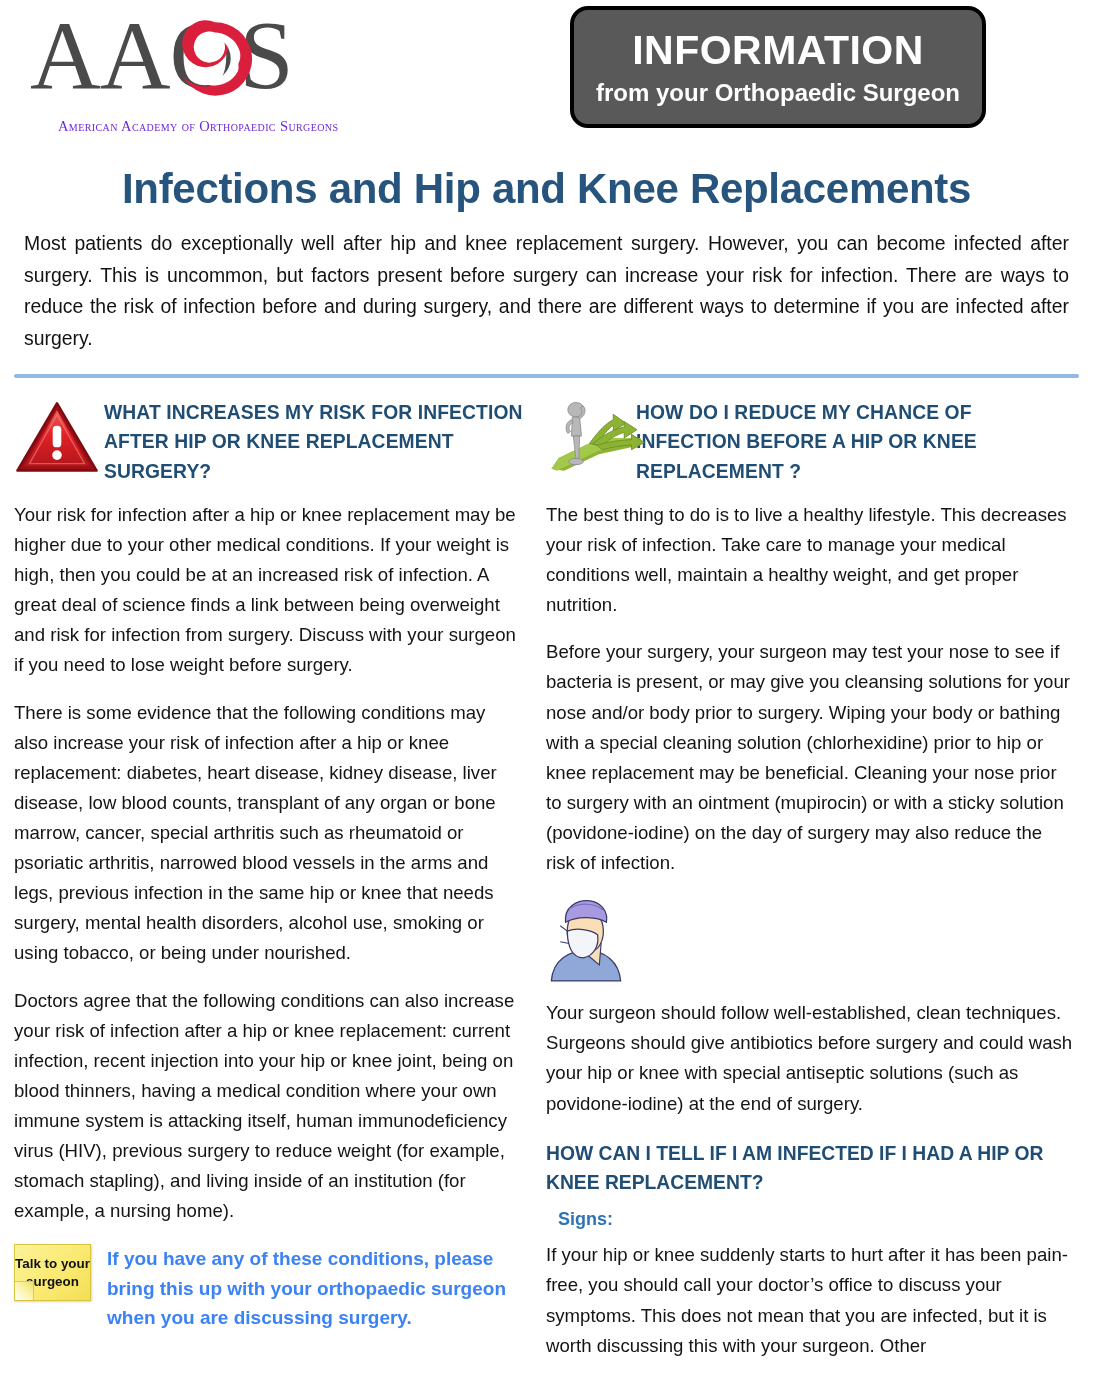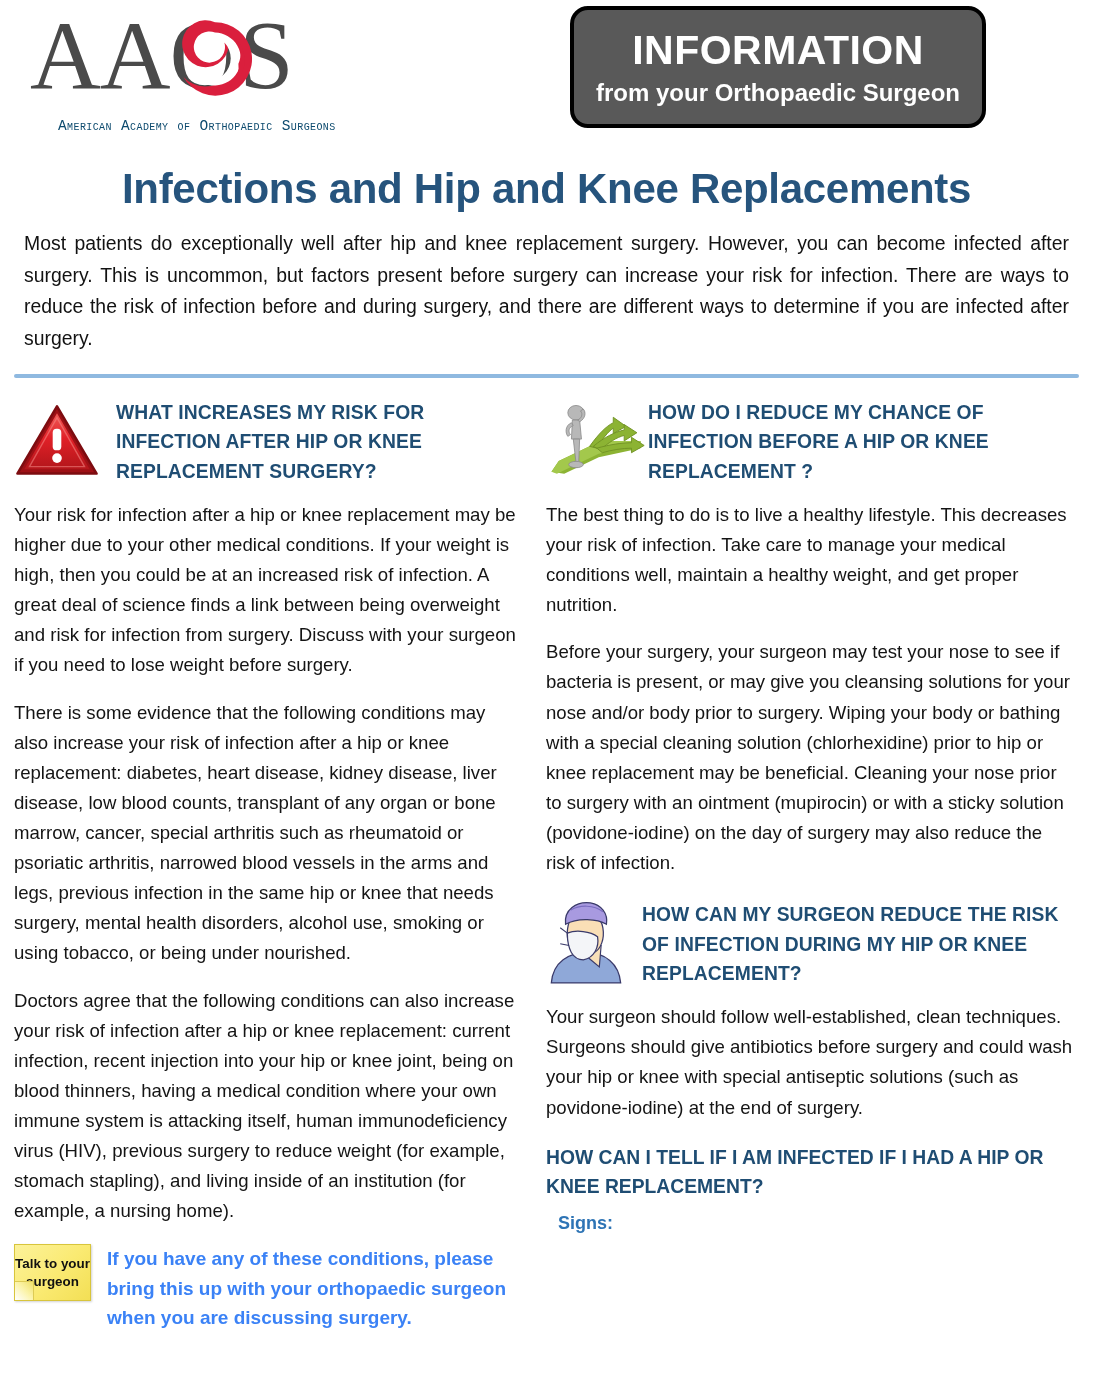--- a/index.html
+++ b/index.html
@@ -48,24 +48,24 @@
     position: absolute;
     left: 146px;
     top: 10px;
     width: 78px;
     height: 78px;
   }
   .logo-tagline {
     position: absolute;
     left: 28px;
     top: 108px;
-    font-family: Liberation Mono, monospace;
+    font-family: Liberation Serif, serif;
     font-size: 14.5px;
     letter-spacing: 0.4px;
-    color: #0c4a6e;
+    color: #6d28d9;
     white-space: nowrap;
     font-variant: small-caps;
     font-weight: 400;
     text-align: right;
   }
 
   .info-badge {
     position: absolute;
     left: 570px;
     top: 6px;
@@ -130,22 +130,22 @@
     align-items: flex-start;
   }
   .col {
     width: 510px;
     flex: 0 0 510px;
   }
   .col-right { width: 530px; flex: 0 0 530px; }
 
   .sec-head {
     display: flex;
-    align-items: center;
-    gap: 16px;
+    align-items: flex-start;
+    gap: 4px;
     margin-bottom: 14px;
   }
   .sec-icon {
     flex: 0 0 auto;
     width: 86px;
     height: 86px;
     position: relative;
   }
   .sec-icon-sm { width: 80px; height: 88px; }
   .sec-title {
@@ -324,21 +324,21 @@
 
           <path d="M30 18 C24 26 22 40 26 50 C30 60 42 64 54 60 C62 56 66 44 64 32 C62 20 50 12 40 14 Z" fill="#fadfb6" stroke="#3a3a6a" stroke-width="1.4"></path>
 
           <path d="M22 28 C20 12 34 2 50 4 C62 6 70 16 68 28 C58 22 36 20 22 28 Z" fill="#a89ae0" stroke="#3a3a6a" stroke-width="1.4"></path>
           <path d="M28 12 C38 6 54 6 64 14" fill="none" stroke="#7a6dc0" stroke-width="1.3"></path>
 
           <path d="M24 38 C34 34 50 36 58 42 C60 54 54 66 42 68 C30 68 24 56 24 38 Z" fill="#f4f5f8" stroke="#3a3a6a" stroke-width="1.4"></path>
           <path d="M24 38 L16 32 M26 52 L16 50" stroke="#3a3a6a" stroke-width="1.2" fill="none"></path>
         </svg>
       </span>
-      <div class="sec-title">HOW CAN MY SURGEON REDUCE THE RISK OF INFECTION DURING MY HIP OR KNEE REPLACEMENT?</div>
     </div>
 
     <p class="body">Your surgeon should follow well-established, clean techniques. Surgeons should give antibiotics before surgery and could wash your hip or knee with special antiseptic solutions (such as povidone-iodine) at the end of surgery.</p>
 
     <div class="sec-title-inline">HOW CAN I TELL IF I AM INFECTED IF I HAD A HIP OR KNEE REPLACEMENT?</div>
     <div class="sub-head">Signs:</div>
+    <p class="body">If your hip or knee suddenly starts to hurt after it has been pain-free, you should call your doctor’s office to discuss your symptoms. This does not mean that you are infected, but it is worth discussing this with your surgeon.  Other</p>
   </div>
 </div>
 
 </body></html>

